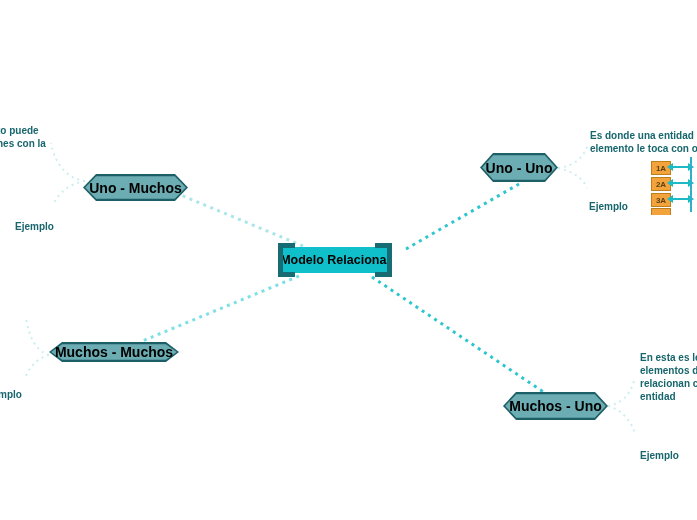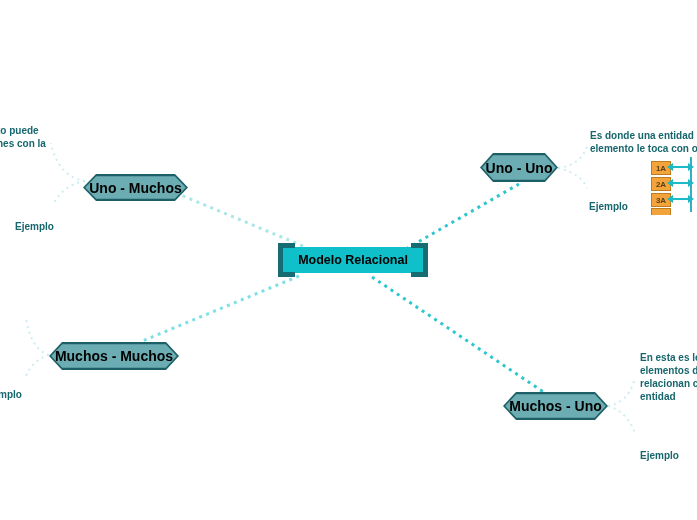--- a/index.html
+++ b/index.html
@@ -4,21 +4,21 @@
 <style>
   html,body { margin:0; padding:0; background:#ffffff; }
   .stage {
     position:relative; width:697px; height:520px; overflow:hidden;
     background:#ffffff; font-family:"Liberation Sans", sans-serif;
   }
   .edges { position:absolute; left:0; top:0; width:697px; height:520px; }
 
   
   .center-node {
-    position:absolute; left:283px; top:247px; width:140px; height:26px;
+    position:absolute; left:283px; top:247px; width:104px; height:26px;
     background:#0fc0ca; display:flex; align-items:center; justify-content:center;
   }
   .center-node .label { font-size:12.5px; font-weight:bold; color:#000; white-space:nowrap; }
   .bracket { position:absolute; top:-4px; bottom:-4px; width:12px; }
   .bracket.left  { left:-5px;  border-left:5px solid #176b72; border-top:5px solid #176b72; border-bottom:5px solid #176b72; }
   .bracket.right { right:-5px; border-right:5px solid #176b72; border-top:5px solid #176b72; border-bottom:5px solid #176b72; }
 
   
   .hex { position:absolute; display:flex; align-items:center; justify-content:center; }
   .hex-outer {
@@ -84,21 +84,21 @@
     <span class="hex-inner"></span>
     <span class="label">Uno - Muchos</span>
   </div>
 
   <div class="hex" style="left:480px; top:153px; width:78px; height:29px;">
     <span class="hex-outer"></span>
     <span class="hex-inner"></span>
     <span class="label">Uno - Uno</span>
   </div>
 
-  <div class="hex" style="left:49px; top:342px; width:130px; height:28px;">
+  <div class="hex" style="left:49px; top:342px; width:130px; height:20px;">
     <span class="hex-outer"></span>
     <span class="hex-inner"></span>
     <span class="label">Muchos - Muchos</span>
   </div>
 
   <div class="hex" style="left:503px; top:392px; width:105px; height:28px;">
     <span class="hex-outer"></span>
     <span class="hex-inner"></span>
     <span class="label">Muchos - Uno</span>
   </div>

